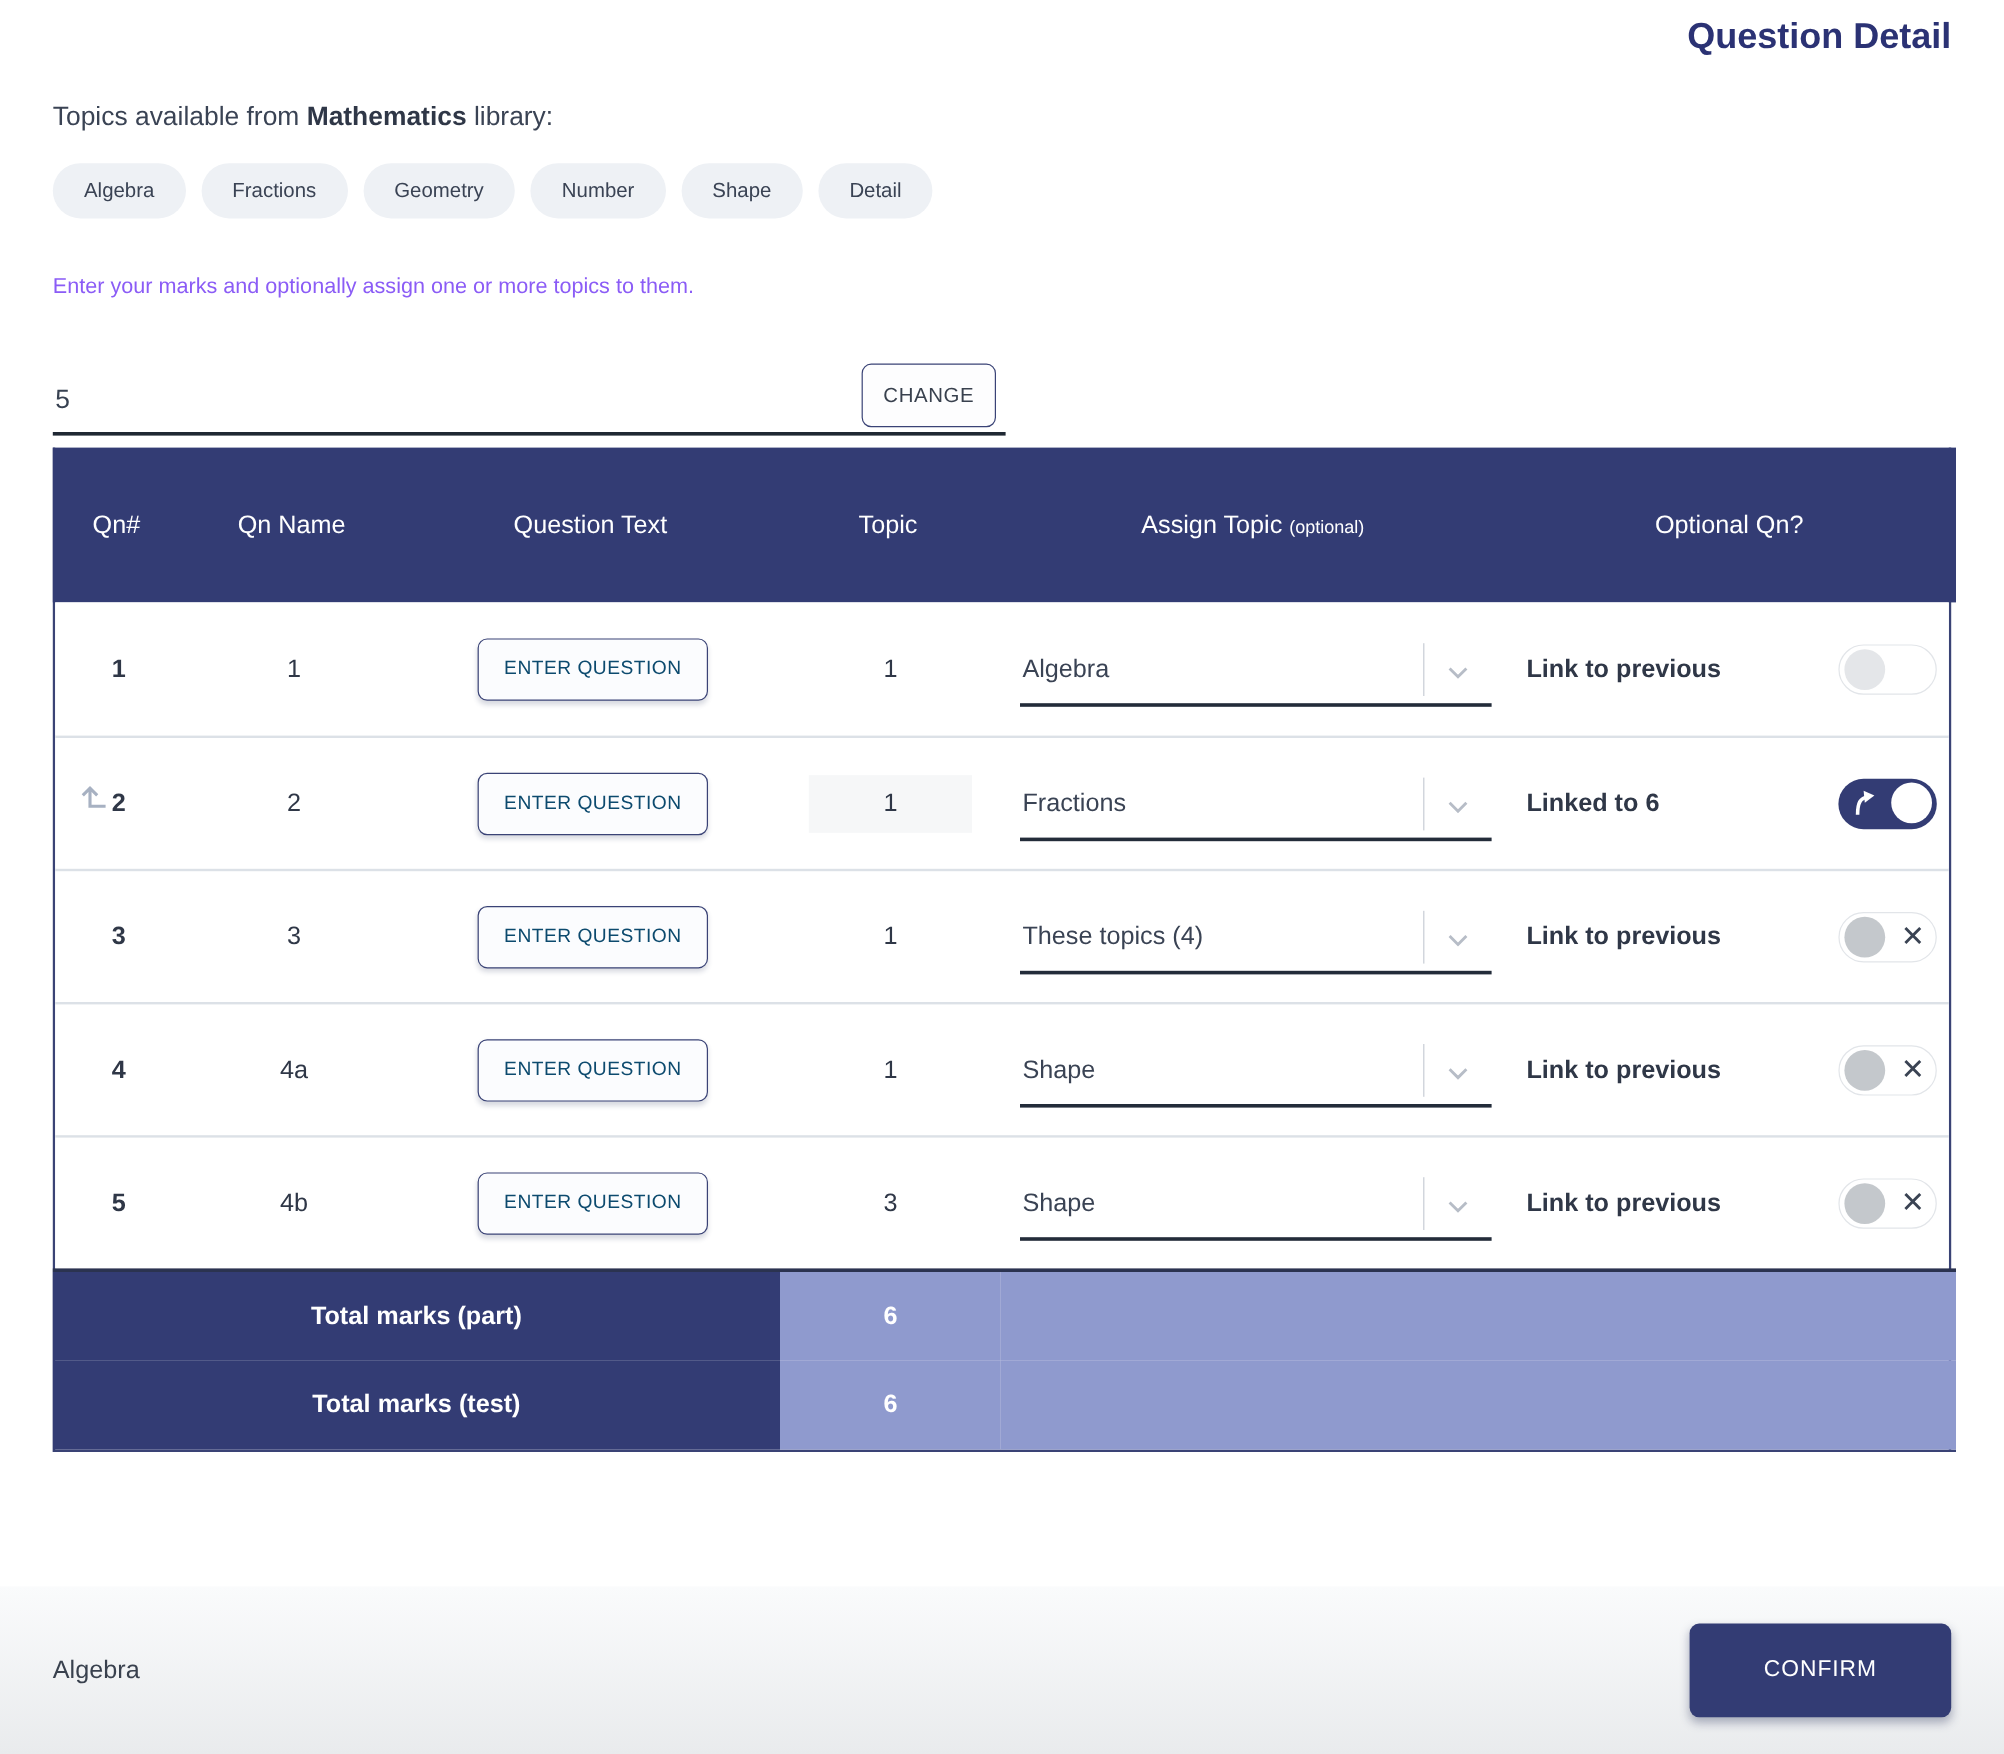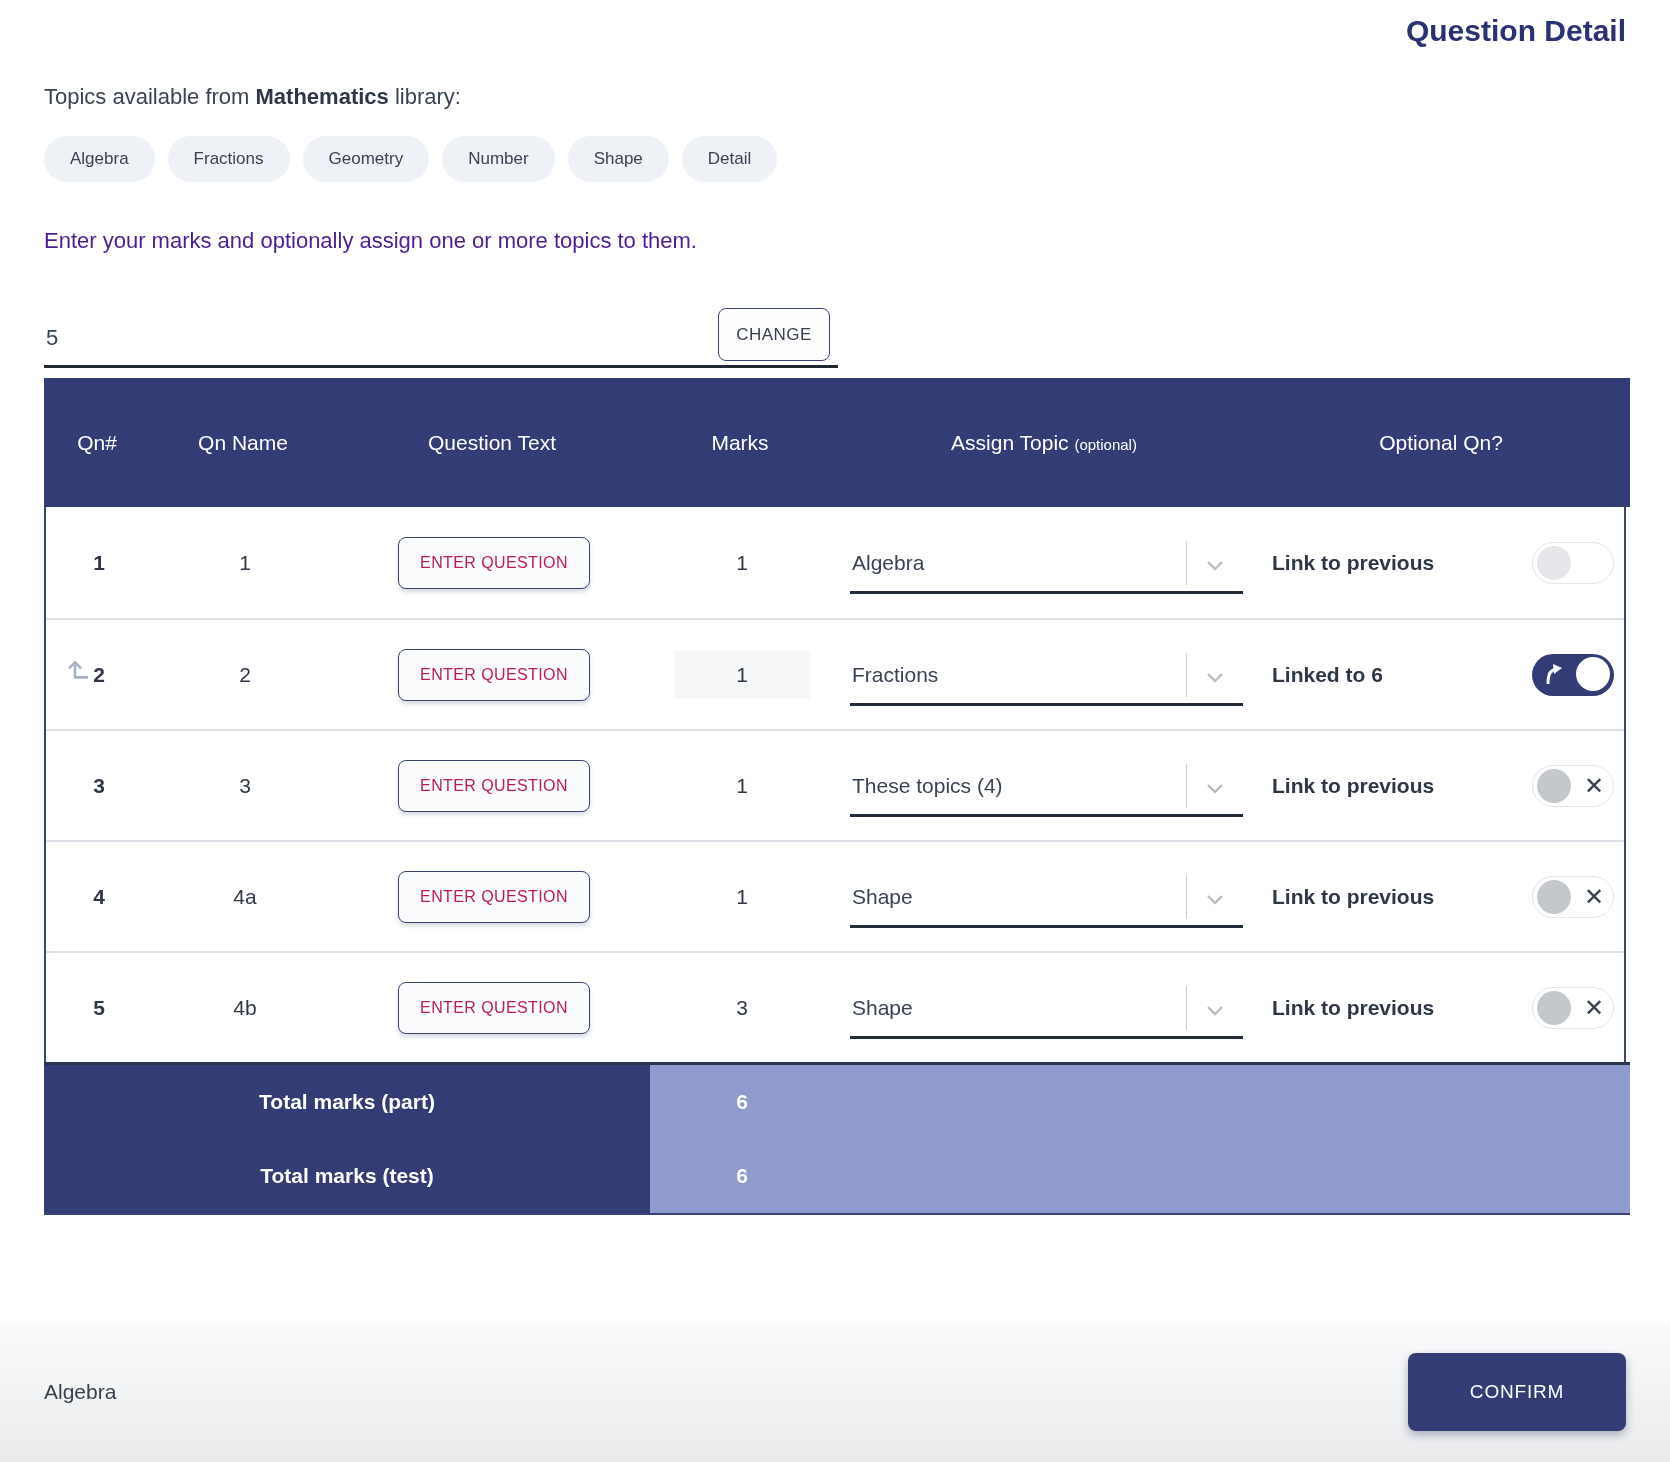--- a/index.html
+++ b/index.html
@@ -10,21 +10,21 @@
 
   .title { font-size:30px; font-weight:700; color:#2B3274; margin-bottom:36px;text-align:right; }
 
   .topics-line { font-size:22px; color:#3A4354; margin-bottom:26px; }
   .topics-line b { color:#2F3747; font-weight:700; }
 
   .chips { display:flex; gap:13px; margin-bottom:46px; }
   .chip { height:46px; padding:0 26px; border-radius:23px; background:#EEF1F5;
     color:#3A4354; font-size:17px; display:flex; align-items:center; }
 
-  .subtitle { font-size:22px; color:#4c1d95; margin-bottom:42px; }
+  .subtitle { font-size:18px; color:#8b5cf6; margin-bottom:42px; }
 
   .count-label { font-size:22px; font-weight:700; color:#2F3747; margin-bottom:26px; }
 
   .input-row { position:relative; width:794px; height:72px;
     border-bottom:3px solid #1F2833; }
   .count-value { font-size:22px; color:#374151; position:absolute; left:2px; bottom:14px; }
   .change-btn { position:absolute; right:8px; bottom:4px; width:112px; height:53px;
     background:#FDFDFE; border:1.5px solid #3A4376; border-radius:8px;
     font-size:17px; letter-spacing:0.5px; color:#39414E; cursor:pointer;
     font-family:"Liberation Sans", sans-serif; }
@@ -41,21 +41,21 @@
   .trow { display:grid; grid-template-columns:106px 186px 312px 184px 424px 370px;
     height:111px; background:#ffffff; align-items:center; }
   .trow + .trow { border-top:2px solid #DCE1E7; }
 
   .cell-qn { text-align:center; font-size:21px; font-weight:700; color:#2F3747;
     position:relative; }
   .linked-arrow { position:absolute; left:20px; top:50%; transform:translateY(-54%); }
   .cell-name { text-align:center; font-size:21px; color:#2F3747; }
   .cell-qtext { display:flex; justify-content:center; }
   .enter-btn { width:192px; height:52px; background:#FBFCFE; border:1.5px solid #3A4376;
-    border-radius:8px; font-size:16px; letter-spacing:0.4px; color:#be185d;
+    border-radius:8px; font-size:16px; letter-spacing:0.4px; color:#0c4a6e;
     box-shadow:0 3px 4px rgba(40,50,90,0.18); cursor:pointer;
     font-family:"Liberation Sans", sans-serif; }
   .cell-marks { display:flex; justify-content:center; font-size:21px; color:#2F3747; }
   .marks-box { width:136px; height:48px; background:#F6F7F8; display:flex;
     align-items:center; justify-content:center; }
 
   .cell-topic { padding-left:16px; }
   .topic-select { width:393px; height:62px; display:flex; align-items:flex-end;
     border-bottom:3px solid #232C3A; cursor:pointer; }
   .topic-value { flex:1; font-size:21px; color:#3A4354; padding:0 0 16px 2px;
@@ -123,21 +123,21 @@
     <div class="input-row">
       <span class="count-value">5</span>
       <button class="change-btn">CHANGE</button>
     </div>
 
     <div class="qtable">
       <div class="thead">
         <div class="th">Qn#</div>
         <div class="th">Qn Name</div>
         <div class="th">Question Text</div>
-        <div class="th">Marks</div>
+        <div class="th">Topic</div>
         <div class="th"><span>Assign Topic</span>
           <small>(optional)</small></div>
         <div class="th">Optional Qn?</div>
       </div>
 
       <div id="rows-container">
           <div class="trow">
             <div class="cell-qn"><span>1</span></div>
             <div class="cell-name">1</div>
             <div class="cell-qtext">

